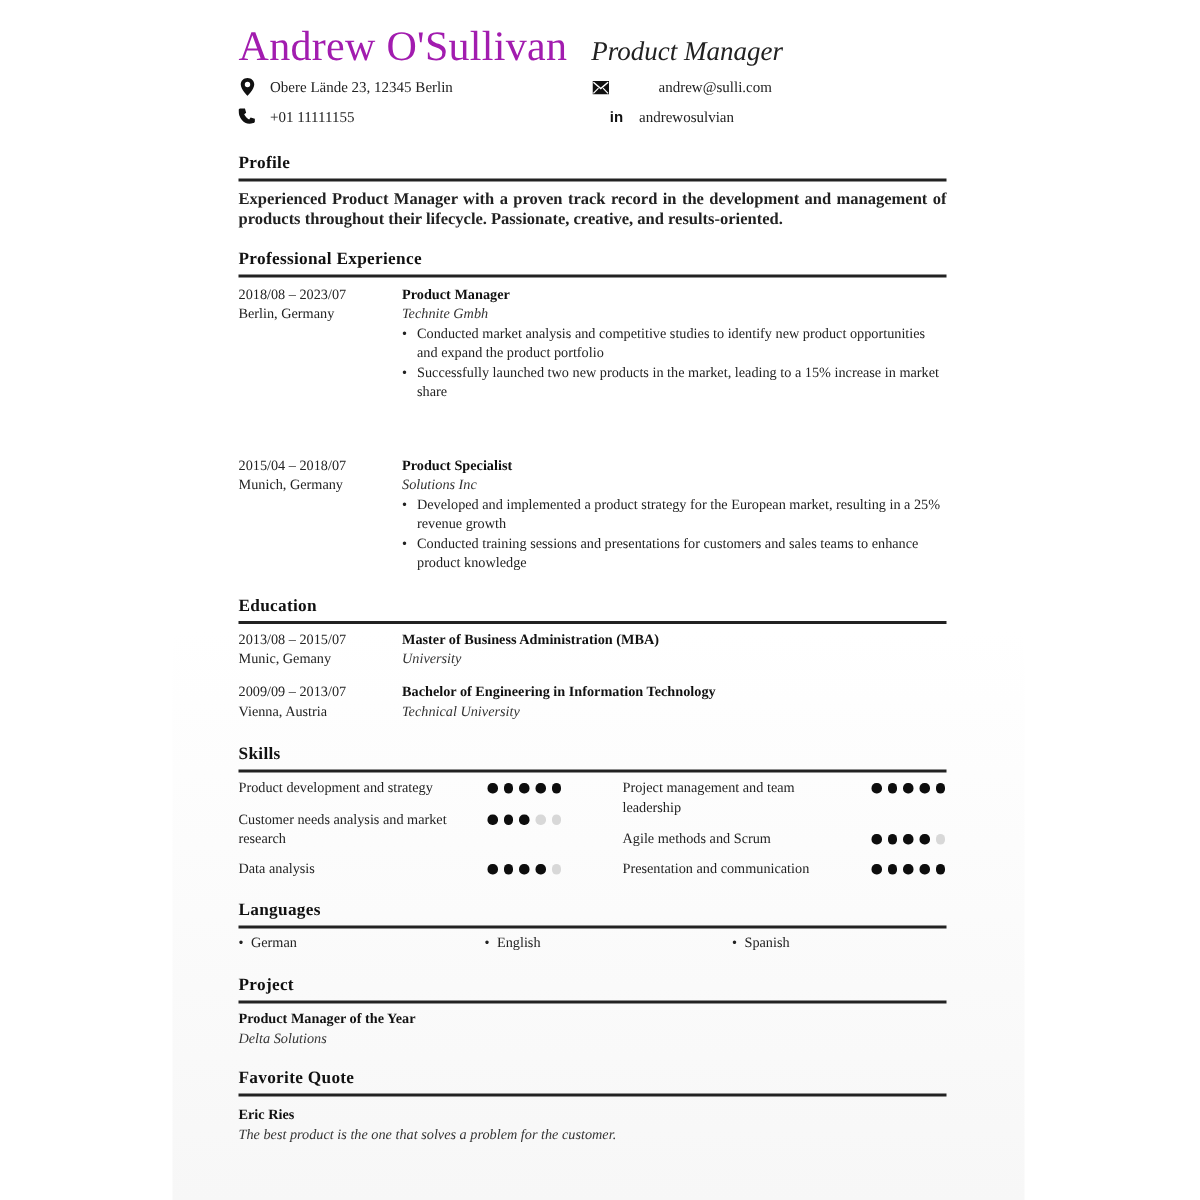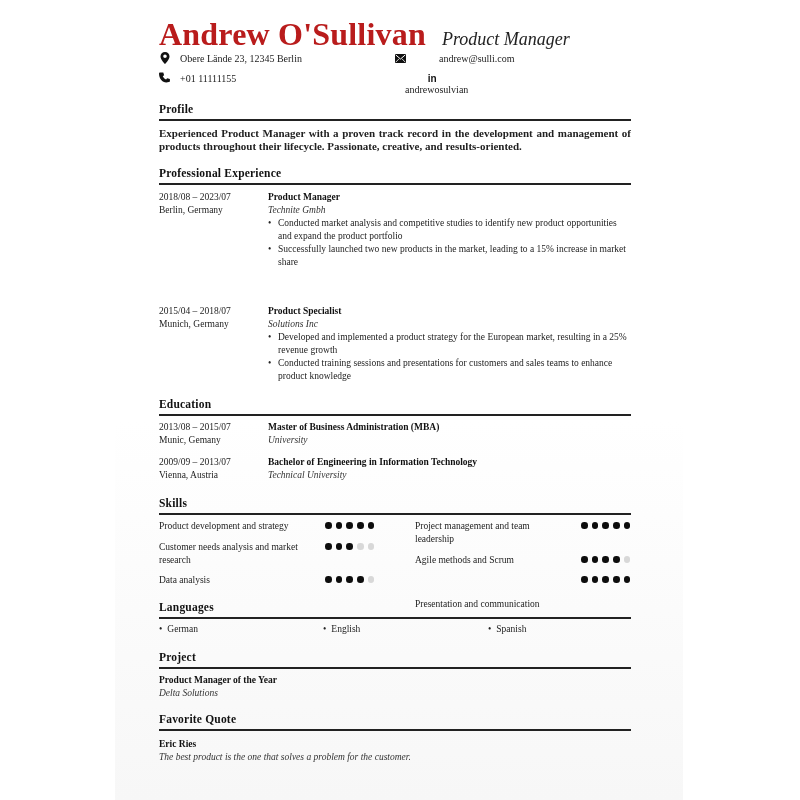--- a/index.html
+++ b/index.html
@@ -8,21 +8,21 @@
     background: #ffffff;
     font-family: "Liberation Serif", "DejaVu Serif", serif;
     color: #1a1a1a;
   }
   .paper {
     position: absolute; left: 115px; top: 0; width: 568px; height: 800px;
     background: linear-gradient(to bottom, #ffffff 0px, #ffffff 420px, #f7f7f7 800px);
   }
   .content { position: absolute; left: 159px; top: 0; width: 472px; }
   .name-row { position: absolute; top: 16px; left: 0; white-space: nowrap; }
-  .name { font-size: 32px; font-weight: bold; letter-spacing: 0.2px; color: #b91c1c; }
+  .name { font-size: 28px; font-weight: normal; letter-spacing: 0.2px; color: #a21caf; }
   .job-title { font-size: 18px; font-style: italic; margin-left: 12px; color: #222; }
 
   .contact { position: absolute; font-size: 10px; color: #222; display: flex; align-items: center; white-space: nowrap; }
   .contact .ic { width: 12px; height: 12px; display: inline-flex; align-items: center; justify-content: center; margin-right: 9px; }
   .contact svg { display: block; }
 
   .section-title {
     position: absolute; left: 0; width: 472px; font-size: 11.5px; font-weight: bold;
     color: #111; letter-spacing: 0.2px; font-family: Liberation Serif, serif;
   }
@@ -82,21 +82,21 @@
     <span class="ic">
       <svg width="11" height="9" viewBox="0 0 11 9">
           <rect x="0" y="0" width="11" height="9" fill="#111"></rect>
           <path d="M0.6 0.8 5.5 5 10.4 0.8" stroke="#fff" stroke-width="1" fill="none"></path>
           <path d="M0.6 8.3 4 4.8M10.4 8.3 7 4.8" stroke="#fff" stroke-width="0.8"></path>
         </svg>
     </span>
     <span>andrew@sulli.com</span>
   </div>
 
-  <div class="contact" style="left:246px; top:72px;flex-direction:column;">
+  <div class="contact" style="left:246px; top:72px;">
     <span class="ic" style="font-family:'Liberation Sans',sans-serif;font-weight:bold;font-size:10px;color:#111;">in</span>
     <span>andrewosulvian</span>
   </div>
 
   <div class="section-title" style="top:103px;">Profile</div>
   <div class="rule" style="top:119px;"></div>
   <div class="para" style="top:127px;">Experienced Product Manager with a proven track record in the development and management of products throughout their lifecycle. Passionate, creative, and results-oriented.</div>
 
   <div class="section-title" style="top:167px;">Professional Experience</div>
   <div class="rule" style="top:183px;"></div>
@@ -203,21 +203,21 @@
     <div class="label">Data analysis</div>
     <div class="dots" style="left:166px;">
         <span class="dot"></span>
         <span class="dot"></span>
         <span class="dot"></span>
         <span class="dot"></span>
         <span class="dot off"></span>
       </div>
   </div>
   <div class="skill" style="left:256px; top:574px; width:216px;">
-    <div class="label" style="width:150px;margin-top:24px;">Presentation and communication</div>
+    <div class="label" style="width:150px;">Presentation and communication</div>
     <div class="dots" style="left:166px;">
         <span class="dot"></span>
         <span class="dot"></span>
         <span class="dot"></span>
         <span class="dot"></span>
         <span class="dot"></span>
       </div>
   </div>
 
   <div class="section-title" style="top:601px;">Languages</div>

